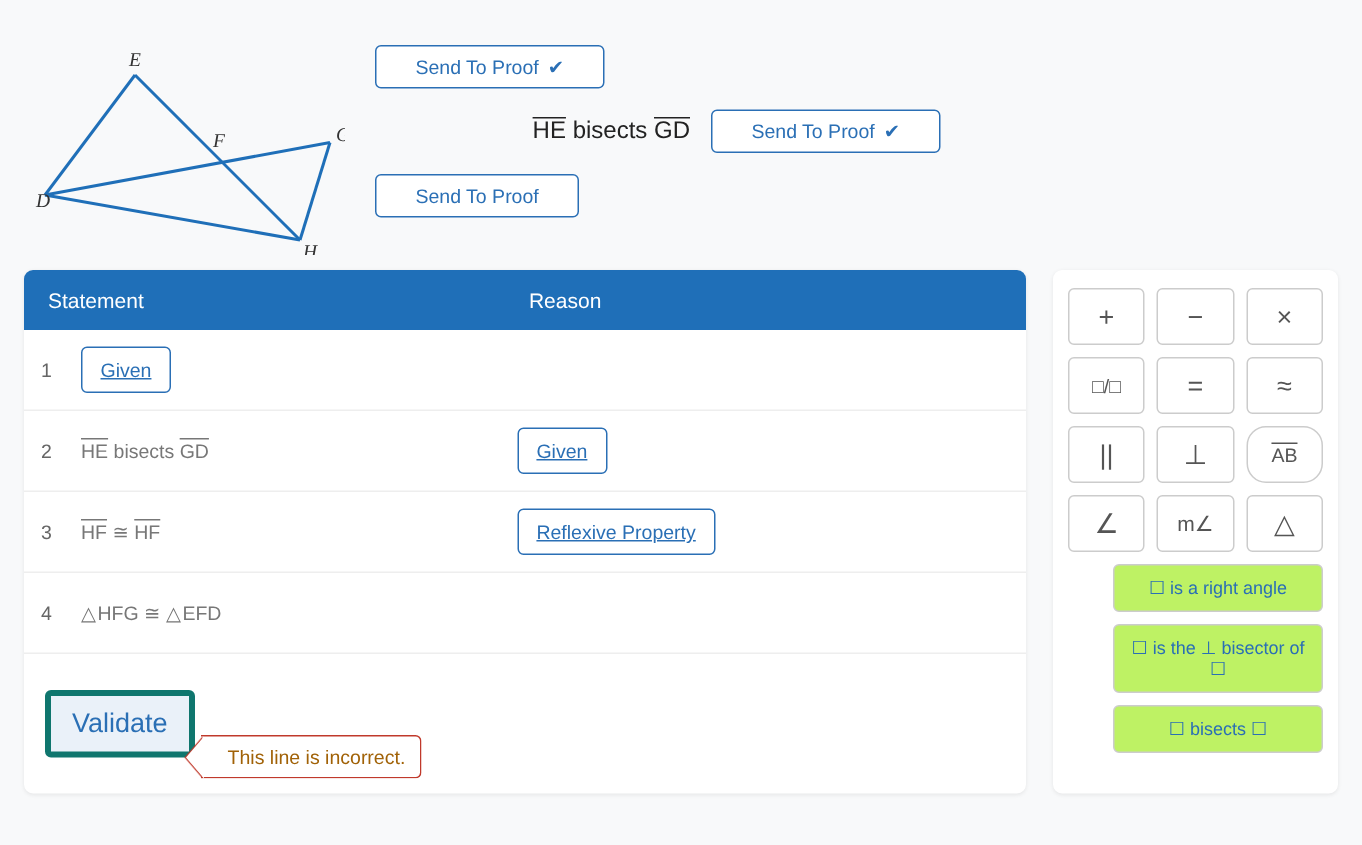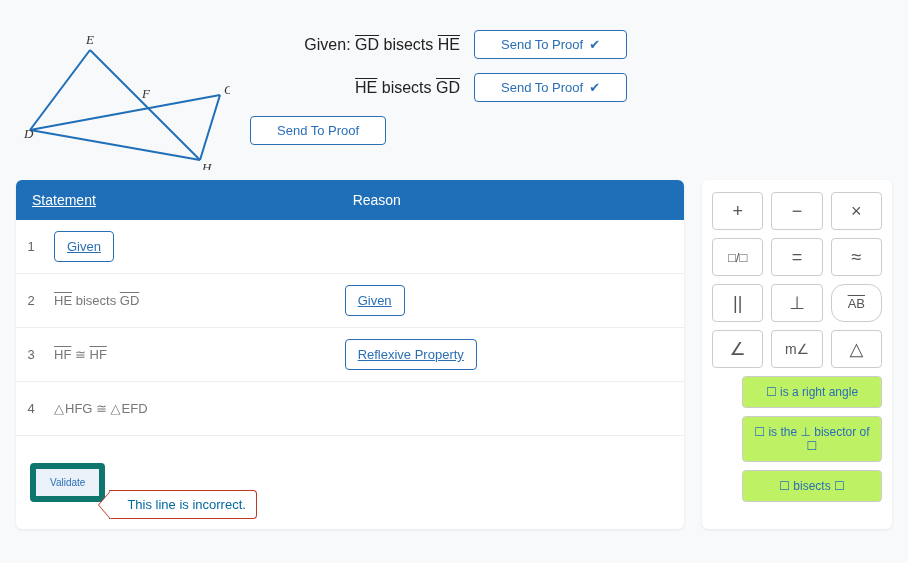--- a/index.html
+++ b/index.html
@@ -66,21 +66,21 @@
     box-shadow: 0 1px 3px rgba(0,0,0,0.08);
     overflow: hidden;
   }
   .pt-head {
     background: #1f6fb8;
     color: #fff;
     display: flex;
     font-size: 14px;
     font-weight: 500;
   }
-  .pt-head .col-stmt { flex: 0 0 48%; padding: 12px 16px; text-decoration: underline; }
+  .pt-head .col-stmt { flex: 0 0 48%; padding: 12px 16px; }
   .pt-head .col-reason { flex: 1; padding: 12px 16px; }
   .pt-row {
     display: flex;
     border-bottom: 1px solid #eee;
     align-items: center;
     min-height: 54px;
   }
   .pt-row .num { flex:0 0 30px; text-align:center; color:#666; font-size:13px;}
   .pt-row .stmt { flex: 0 0 calc(48% - 30px); padding: 8px 8px; font-size: 13px; color:#777;}
   .pt-row .reason { flex:1; padding:8px 8px;}
@@ -95,31 +95,31 @@
     cursor:pointer;
     text-decoration:underline;
   }
   .validate-row {
     padding: 10px 14px;
     display:flex;
     align-items:center;
     gap:4px;
   }
   .validate-btn {
-    border:6px solid #0f766e;
+    border:4px solid #0f766e;
     background:#eaf1f9;
     color:#2a6fb5;
-    font-size:10px;
+    font-size:18px;
     padding:8px 14px;
     border-radius:4px;
     cursor:pointer;
   }
   .err-flag {
     position: relative;
-    color:#0369a1;
+    color:#a16207;
     font-size:13px;
     border:1px solid #c0392b;
     border-left:none;
     padding:6px 10px 6px 18px;
     border-radius: 0 4px 4px 0;
     margin-top: 44px;
   }
   .err-flag::before{
     content:"";
     position:absolute;
@@ -189,26 +189,20 @@
         <text x="66" y="24">E</text>
         <text x="122" y="78">F</text>
         <text x="204" y="74">G</text>
         <text x="182" y="152">H</text>
       </g>
     </svg>
   </div>
 
   <div class="givens-box">
     <div class="given-row">
-      <div class="given-text">
-        <span>Given:</span>
-        <span class="ovl">GD</span>
-        <span>bisects</span>
-        <span class="ovl">HE</span>
-      </div>
       <button class="send-btn done">
         <span>Send To Proof</span>
       </button>
     </div>
     <div class="given-row">
       <div class="given-text">
         <span class="ovl">HE</span>
         <span>bisects</span>
         <span class="ovl">GD</span>
       </div>

